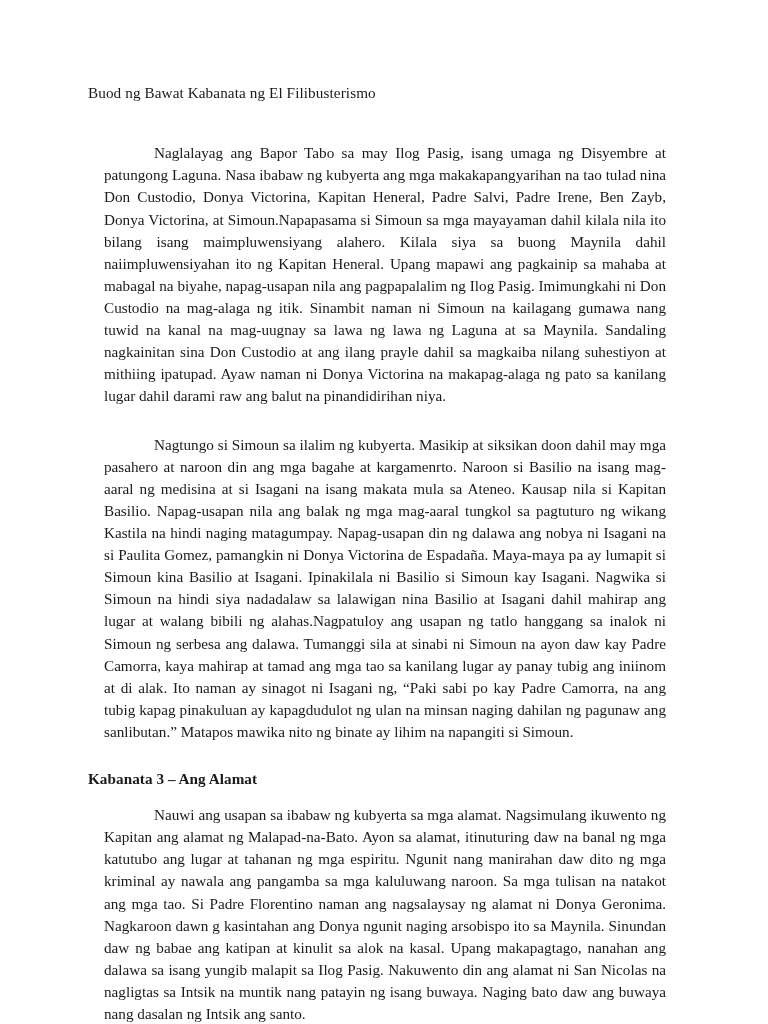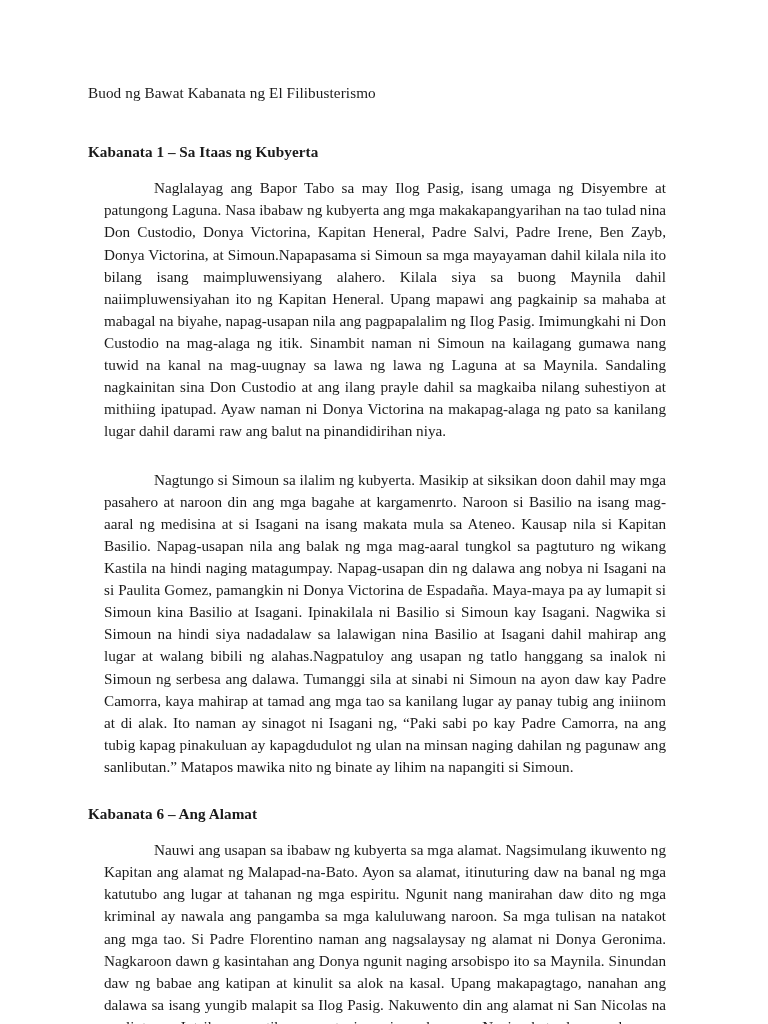--- a/index.html
+++ b/index.html
@@ -60,26 +60,25 @@
   }
 </style>
 </head>
 <body>
 
 <div class="page">
 
   <p class="doc-title">Buod ng Bawat Kabanata ng El Filibusterismo</p>
 
   <div class="chapter">
-    <p class="chapter-heading">Kabanata 1 – Sa Itaas ng Kubyerta</p>
     <p class="body-para">Naglalayag ang Bapor Tabo sa may Ilog Pasig, isang umaga ng Disyembre at patungong Laguna. Nasa ibabaw ng kubyerta ang mga makakapangyarihan na tao tulad nina Don Custodio, Donya Victorina, Kapitan Heneral, Padre Salvi, Padre Irene, Ben Zayb, Donya Victorina, at Simoun.Napapasama si Simoun sa mga mayayaman dahil kilala nila ito bilang isang maimpluwensiyang alahero. Kilala siya sa buong Maynila dahil naiimpluwensiyahan ito ng Kapitan Heneral. Upang mapawi ang pagkainip sa mahaba at mabagal na biyahe, napag-usapan nila ang pagpapalalim ng Ilog Pasig. Imimungkahi ni Don Custodio na mag-alaga ng itik. Sinambit naman ni Simoun na kailagang gumawa nang tuwid na kanal na mag-uugnay sa lawa ng lawa ng Laguna at sa Maynila. Sandaling nagkainitan sina Don Custodio at ang ilang prayle dahil sa magkaiba nilang suhestiyon at mithiing ipatupad. Ayaw naman ni Donya Victorina na makapag-alaga ng pato sa kanilang lugar dahil darami raw ang balut na pinandidirihan niya.</p>
   </div>
 
   <div class="chapter">
     <p class="body-para">Nagtungo si Simoun sa ilalim ng kubyerta. Masikip at siksikan doon dahil may mga pasahero at naroon din ang mga bagahe at kargamenrto. Naroon si Basilio na isang mag-aaral ng medisina at si Isagani na isang makata mula sa Ateneo. Kausap nila si Kapitan Basilio. Napag-usapan nila ang balak ng mga mag-aaral tungkol sa pagtuturo ng wikang Kastila na hindi naging matagumpay. Napag-usapan din ng dalawa ang nobya ni Isagani na si Paulita Gomez, pamangkin ni Donya Victorina de Espadaña. Maya-maya pa ay lumapit si Simoun kina Basilio at Isagani. Ipinakilala ni Basilio si Simoun kay Isagani. Nagwika si Simoun na hindi siya nadadalaw sa lalawigan nina Basilio at Isagani dahil mahirap ang lugar at walang bibili ng alahas.Nagpatuloy ang usapan ng tatlo hanggang sa inalok ni Simoun ng serbesa ang dalawa. Tumanggi sila at sinabi ni Simoun na ayon daw kay Padre Camorra, kaya mahirap at tamad ang mga tao sa kanilang lugar ay panay tubig ang iniinom at di alak. Ito naman ay sinagot ni Isagani ng, “Paki sabi po kay Padre Camorra, na ang tubig kapag pinakuluan ay kapagdudulot ng ulan na minsan naging dahilan ng pagunaw ang sanlibutan.” Matapos mawika nito ng binate ay lihim na napangiti si Simoun.</p>
   </div>
 
   <div class="chapter">
-    <p class="chapter-heading">Kabanata 6 – Ang Alamat</p>
+    <p class="chapter-heading">Kabanata 3 – Ang Alamat</p>
     <p class="body-para">Nauwi ang usapan sa ibabaw ng kubyerta sa mga alamat. Nagsimulang ikuwento ng Kapitan ang alamat ng Malapad-na-Bato. Ayon sa alamat, itinuturing daw na banal ng mga katutubo ang lugar at tahanan ng mga espiritu. Ngunit nang manirahan daw dito ng mga kriminal ay nawala ang pangamba sa mga kaluluwang naroon. Sa mga tulisan na natakot ang mga tao. Si Padre Florentino naman ang nagsalaysay ng alamat ni Donya Geronima. Nagkaroon dawn g kasintahan ang Donya ngunit naging arsobispo ito sa Maynila. Sinundan daw ng babae ang katipan at kinulit sa alok na kasal. Upang makapagtago, nanahan ang dalawa sa isang yungib malapit sa Ilog Pasig. Nakuwento din ang alamat ni San Nicolas na nagligtas sa Intsik na muntik nang patayin ng isang buwaya. Naging bato daw ang buwaya nang dasalan ng Intsik ang santo.</p>
   </div>
 
 </div>
 
 </body></html>

